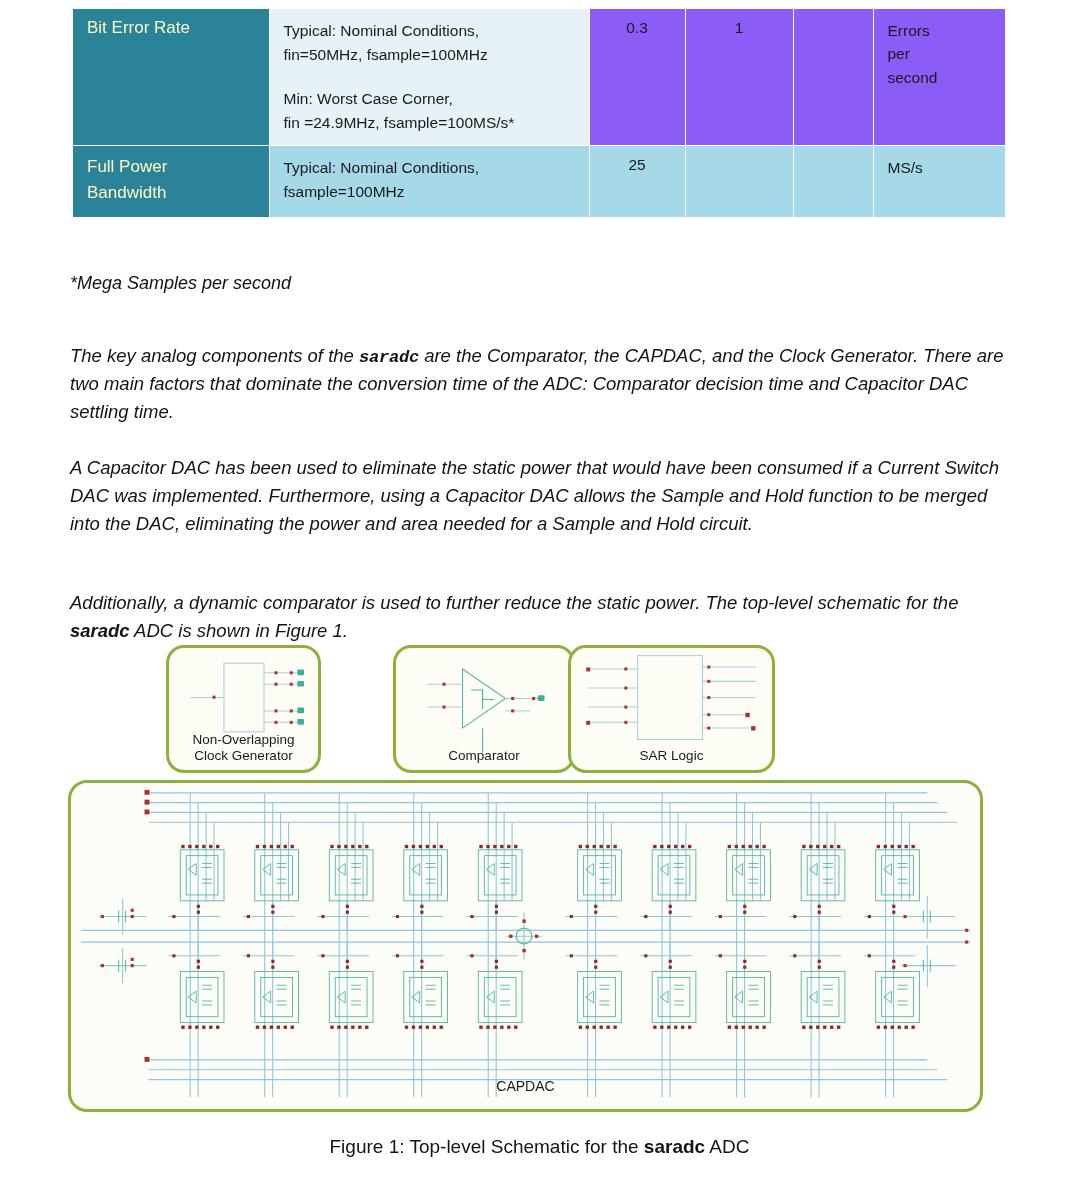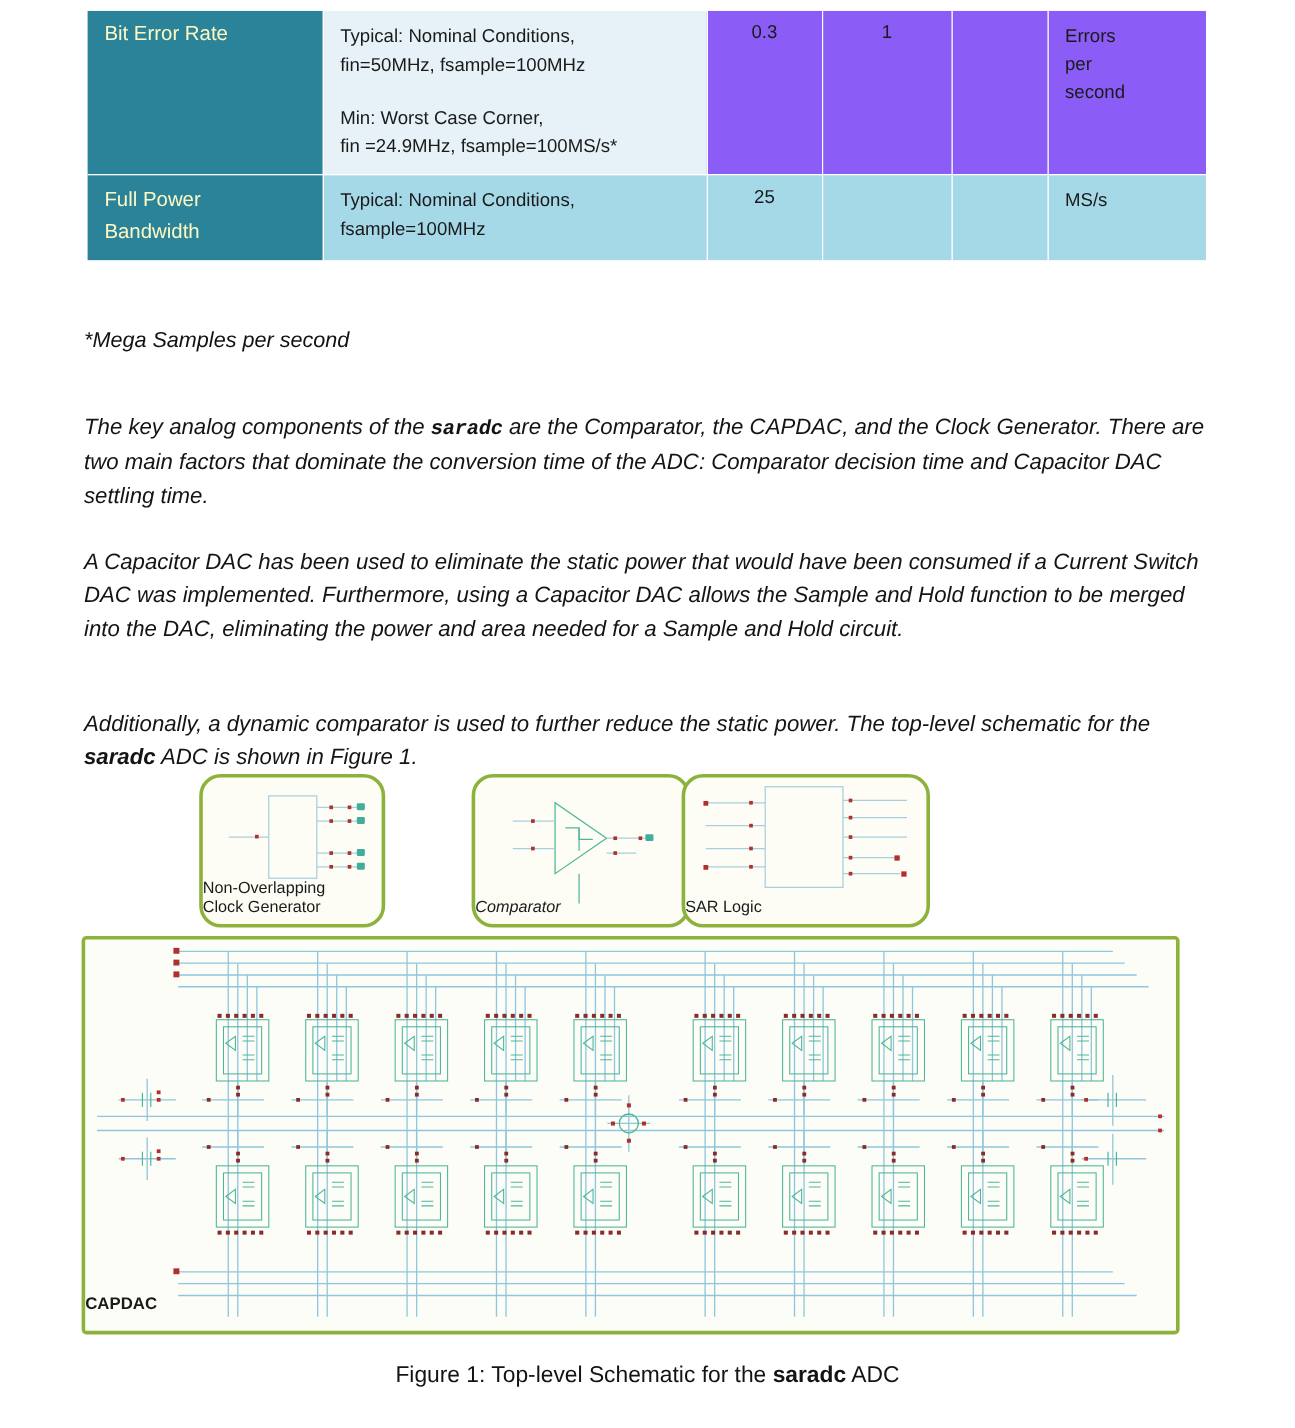--- a/index.html
+++ b/index.html
@@ -85,30 +85,30 @@
     position: absolute;
     border: 3px solid #8cb23c;
     border-radius: 18px;
     background: #fdfdf6;
     box-sizing: border-box;
   }
   .blk-label {
     position: absolute;
     left: 0; right: 0;
     bottom: 6px;
-    text-align: left;
+    text-align: center;
     font-size: 13.5px;
     color: #1a1a1a;
     line-height: 1.18;
     pointer-events: none;
   }
   #blk-clockgen  { left: 98px;  top: 5px;  width: 155px; height: 128px; }
-  #blk-comparator{ left: 325px; top: 5px;  width: 182px; height: 128px; font-style: italic; }
+  #blk-comparator{ left: 325px; top: 5px;  width: 182px; height: 128px; }
   #blk-sarlogic  { left: 500px; top: 5px;  width: 207px; height: 128px; }
-  #blk-capdac    { left: 0px;   top: 140px; width: 915px; height: 332px; border-radius: 4px; background: #fdfdf8; font-weight: bold; }
+  #blk-capdac    { left: 0px;   top: 140px; width: 915px; height: 332px; border-radius: 19px; background: #fdfdf8; }
   #lbl-capdac    { bottom: 14px; font-size: 14px; }
 
   .svg-fill { position: absolute; inset: 0; width: 100%; height: 100%; display: block; }
 
   
   .caption {
     position: absolute;
     left: 0; right: 0;
     top: 1136px;
     text-align: center;

